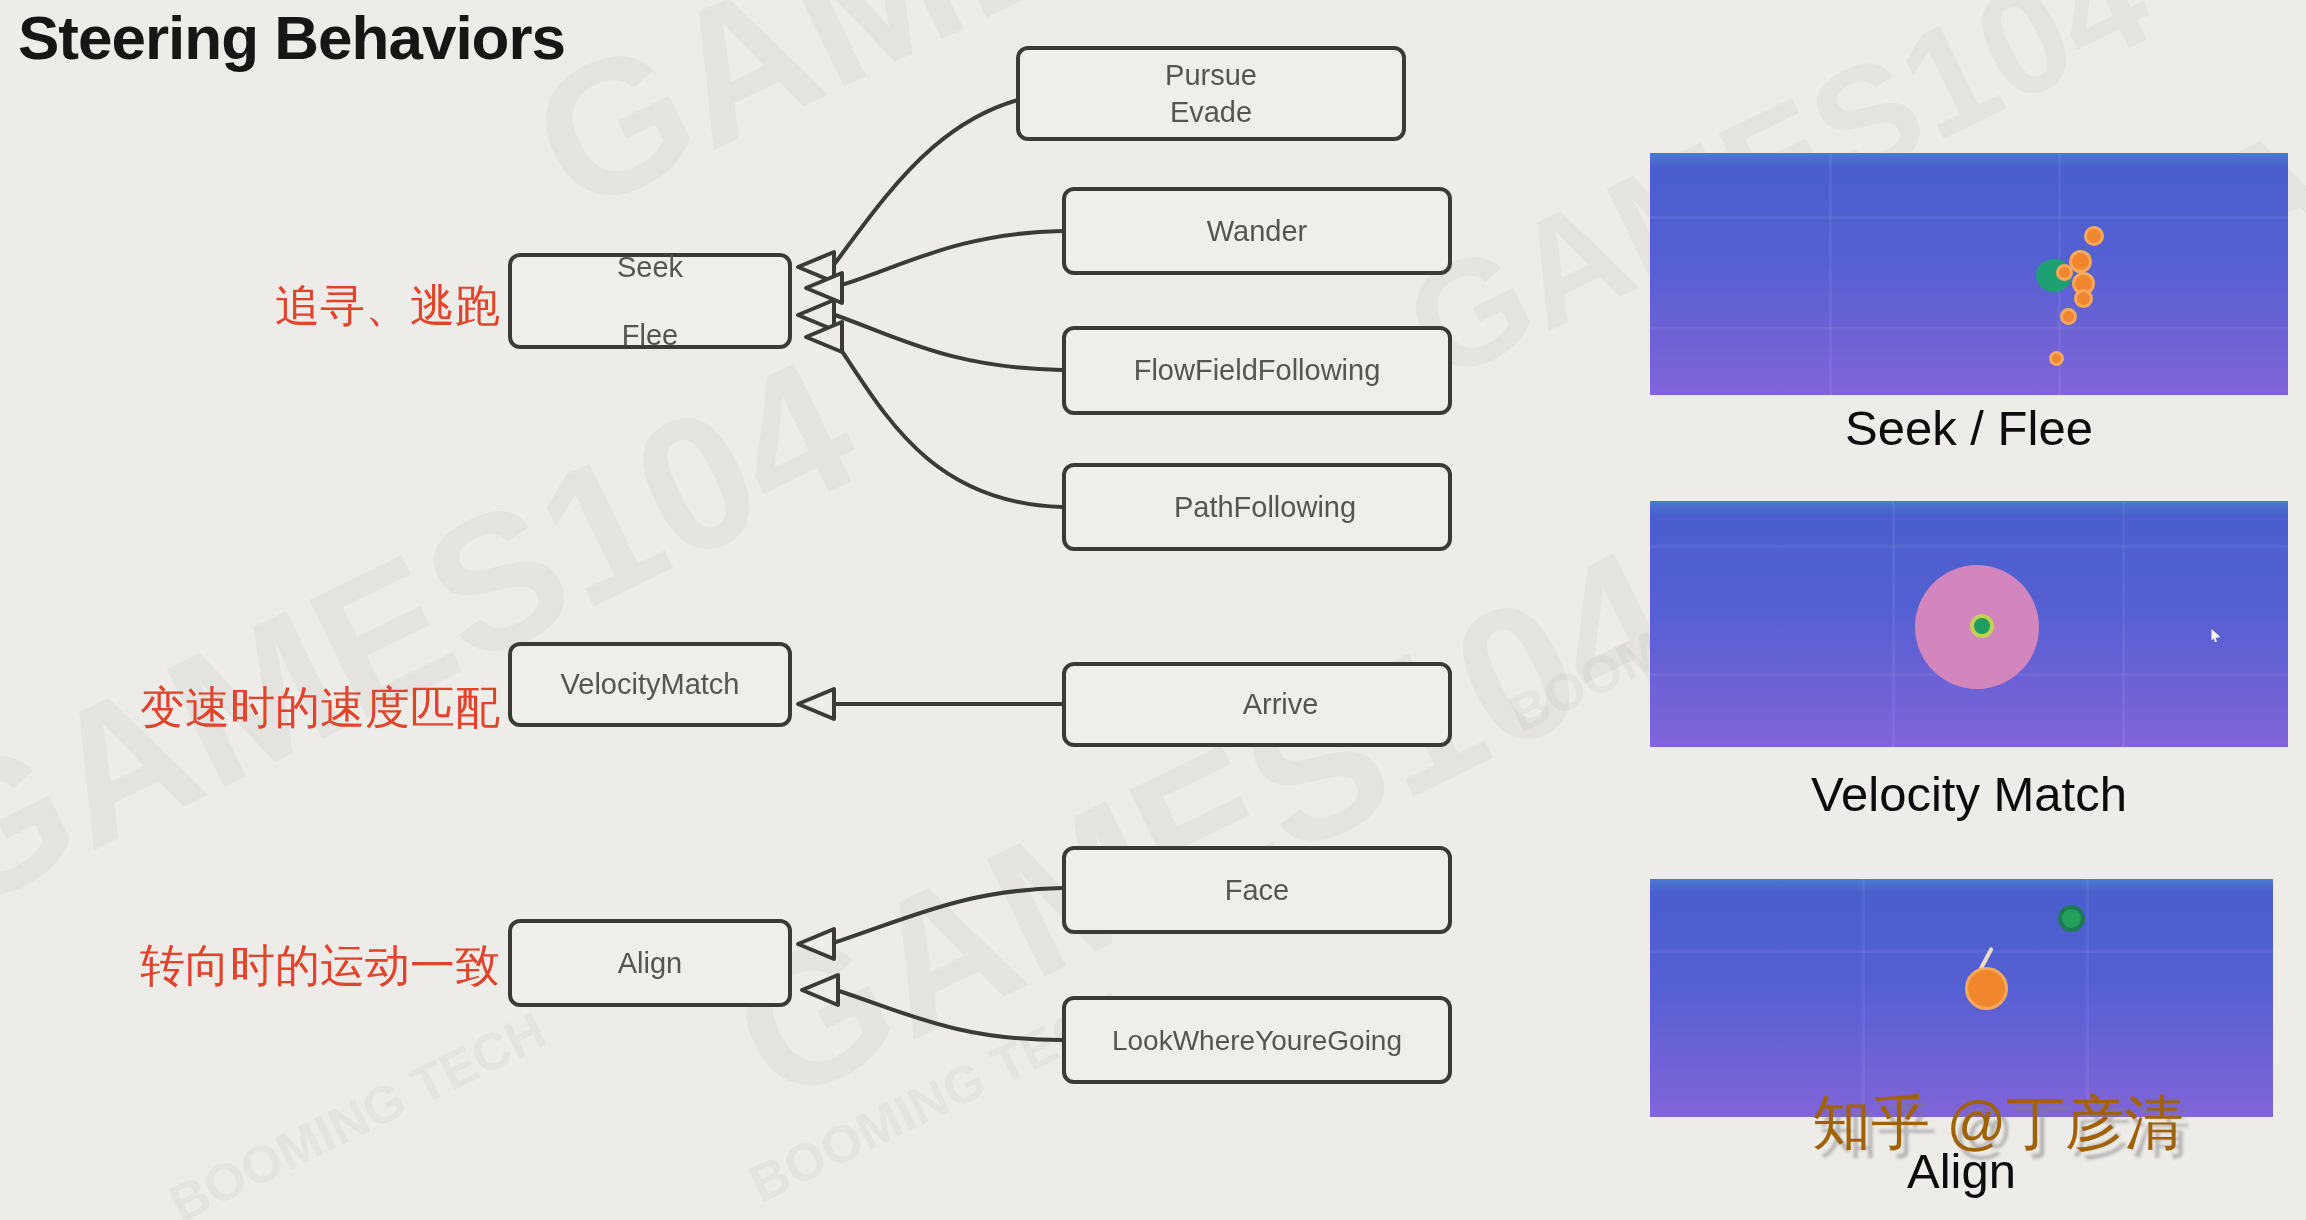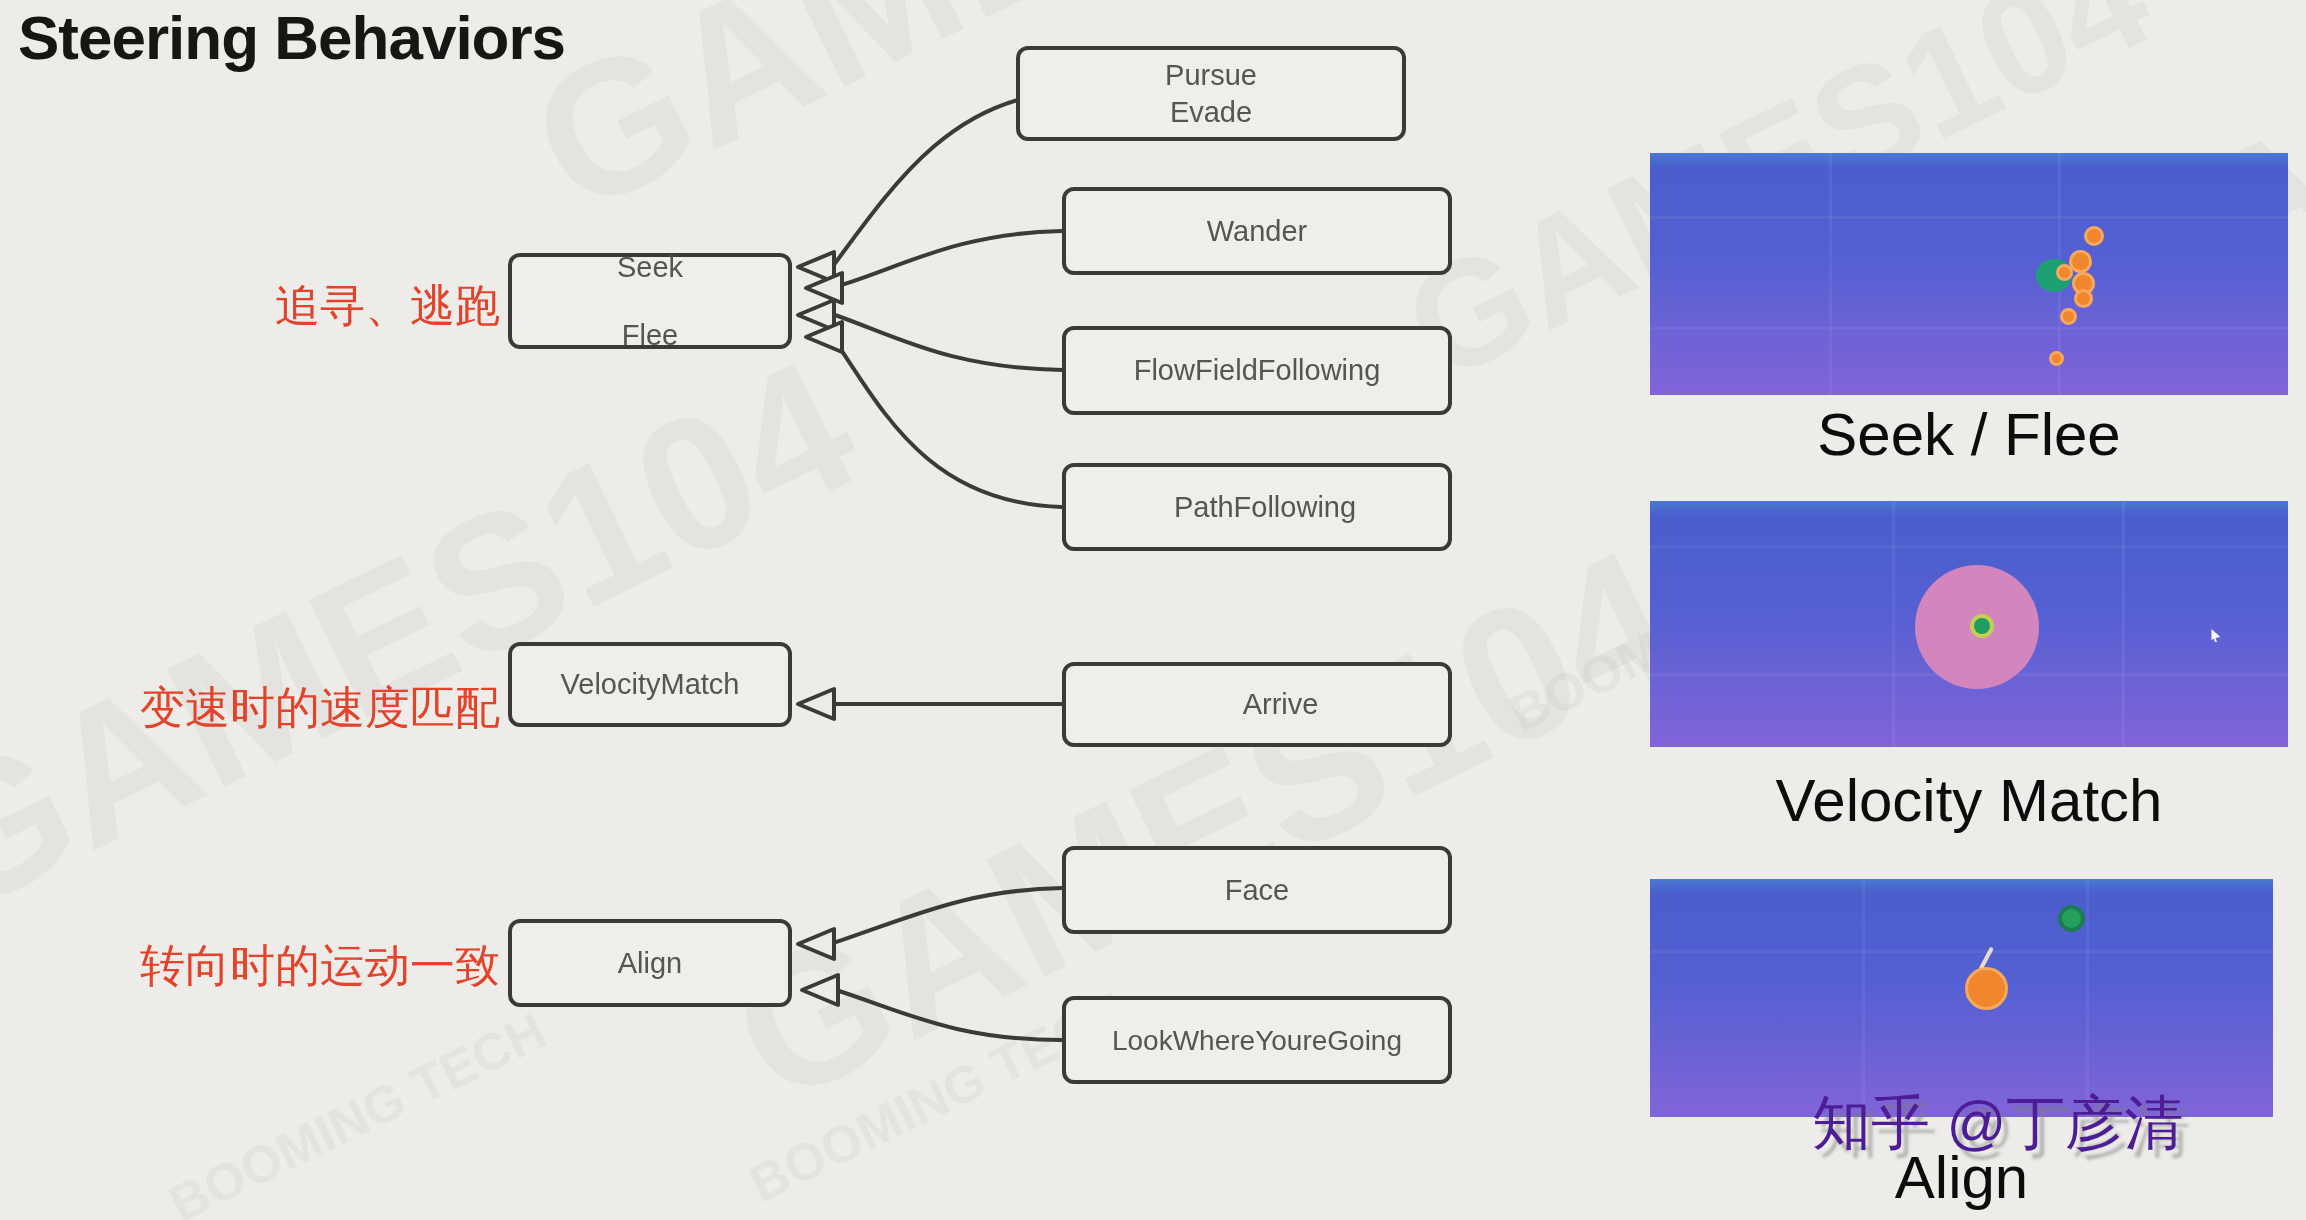--- a/index.html
+++ b/index.html
@@ -62,29 +62,29 @@
   .dot-orange{background:#f0862d;border:3px solid #f6a95c;}
   .dot-green{background:#1da173;}
   .dot-green-ring{background:#1f9e5f;border:4px solid #c3cf52;}
   .dot-green-dark{background:#23a05c;border:4px solid #1c7b52;}
   .pink-circle{position:absolute;border-radius:50%;background:#d286bd;}
   .tail{position:absolute;width:4px;height:26px;background:#e9dcc8;border-radius:2px;}
   .cursor{position:absolute;width:9px;height:13px;background:#f5f5f5;
           clip-path:polygon(0 0,100% 62%,45% 70%,62% 100%,38% 100%,28% 74%,0 88%);}
   .caption{
     position:absolute;
-    font-size:60px;color:#0c0c0c;
+    font-size:49px;color:#0c0c0c;
     text-align:center;
   }
   
   .zhihu{
     position:absolute;
     font-size:59px;
     font-weight:500;
-    color:#4c1d95;
+    color:#a16207;
     white-space:nowrap;
     text-shadow:7px 8px 3px rgba(125,125,125,0.5);
   }
 </style>
 </head>
 <body>
 
 <div class="slide">
 
   <div class="wm" style="left:500px;top:60px;font-size:190px;transform:rotate(-26deg);">GAMES104</div>

